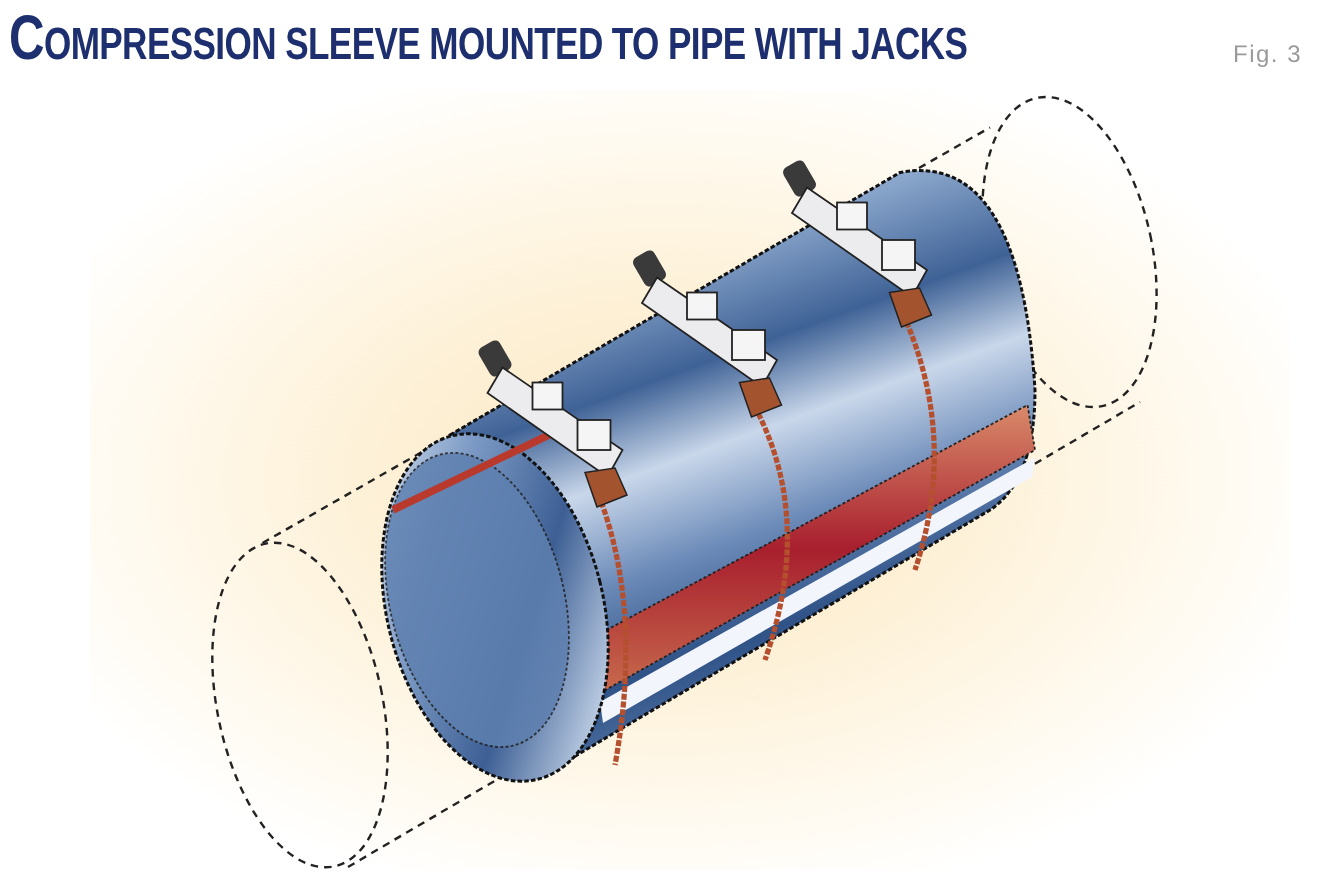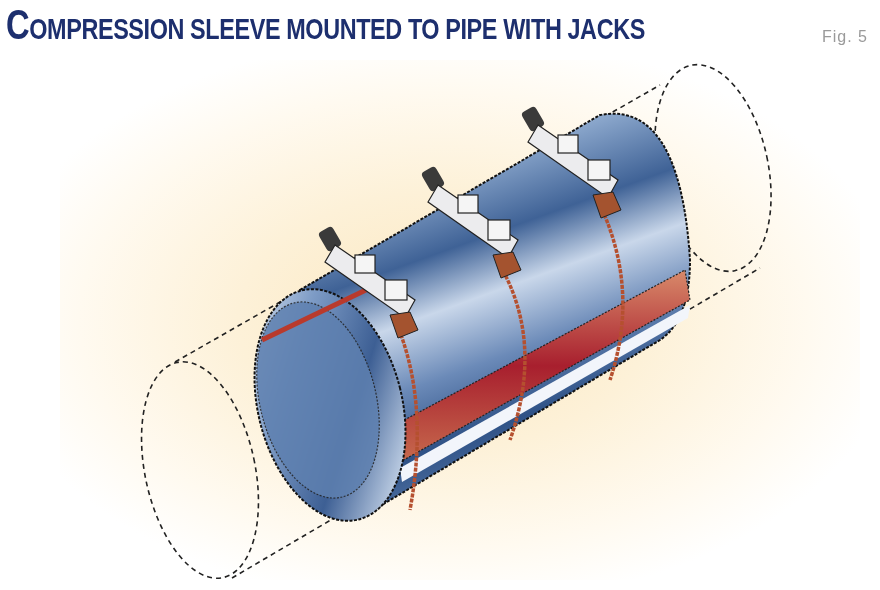--- a/index.html
+++ b/index.html
@@ -30,21 +30,21 @@
   svg.diagram { position: absolute; left: 0; top: 0; }
 </style>
 </head>
 <body>
 
 <div class="glow"></div>
 
 <div class="title">
   <span class="cap">C</span><span>OMPRESSION SLEEVE MOUNTED TO PIPE WITH JACKS</span>
 </div>
-<div class="fig-label">Fig. 5</div>
+<div class="fig-label">Fig. 3</div>
 
 <svg class="diagram" width="880" height="590" viewBox="0 0 880 590">
   <defs>
     <linearGradient id="sleeveGrad" x1="0" y1="0" x2="0.35" y2="1">
       <stop offset="0" stop-color="#6f8fbd"></stop>
       <stop offset="0.12" stop-color="#e4ebf5"></stop>
       <stop offset="0.25" stop-color="#8ba7cc"></stop>
       <stop offset="0.42" stop-color="#3f6296"></stop>
       <stop offset="0.55" stop-color="#c9d7ea"></stop>
       <stop offset="0.7" stop-color="#6b8ab8"></stop>

